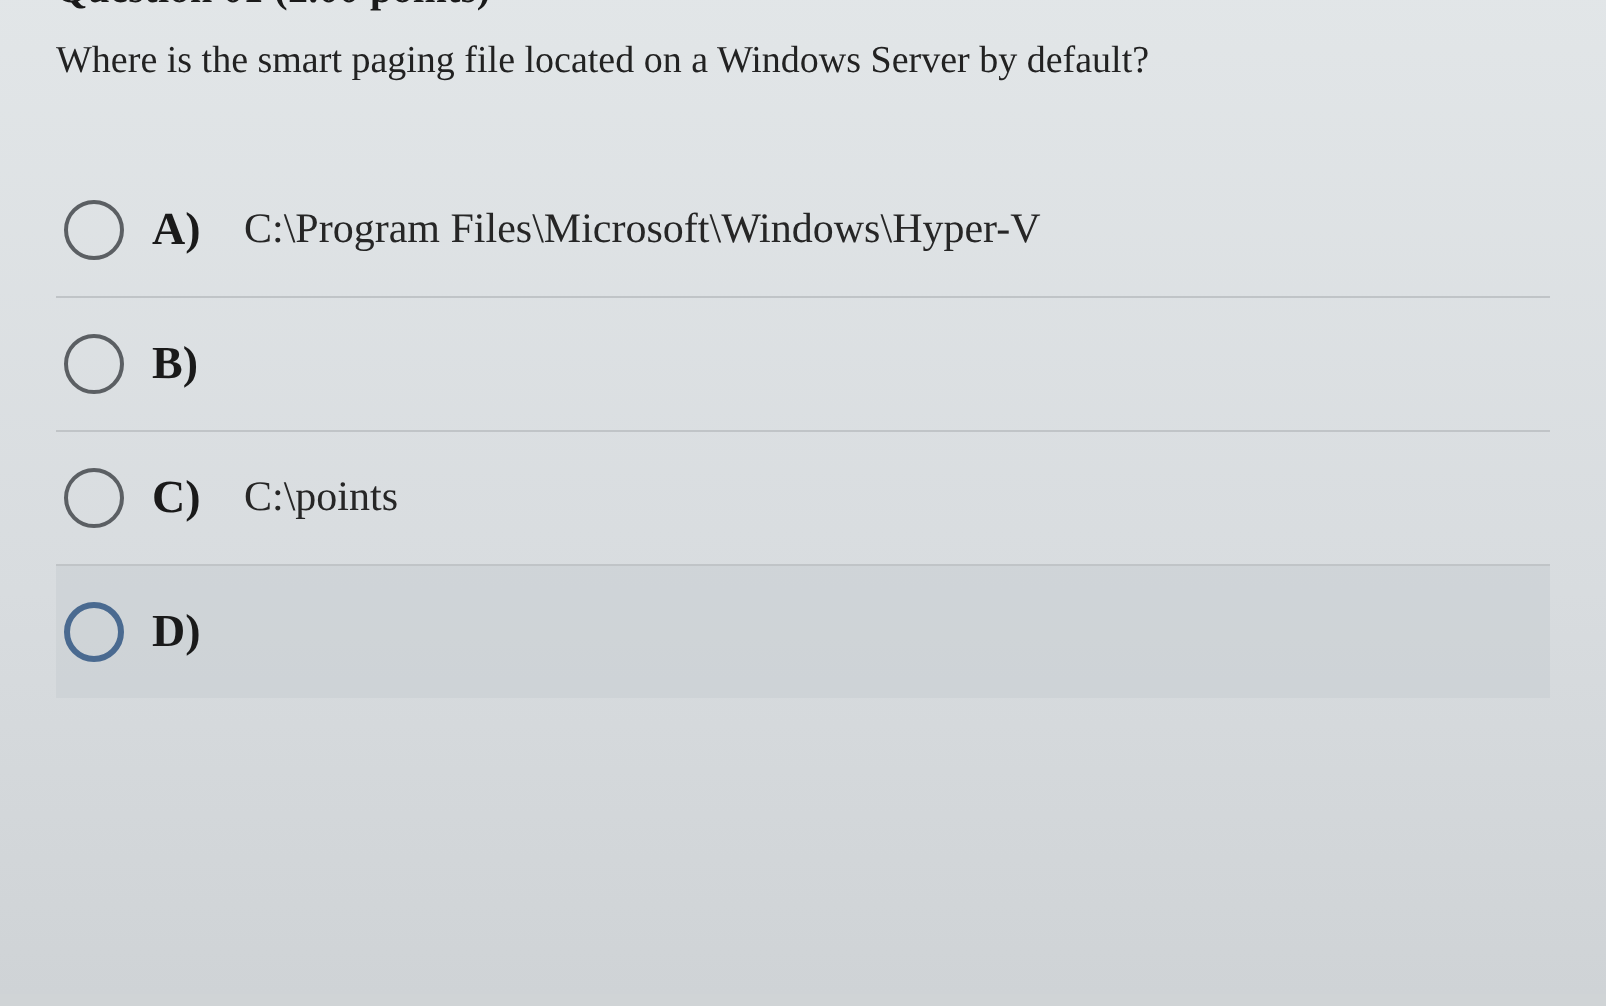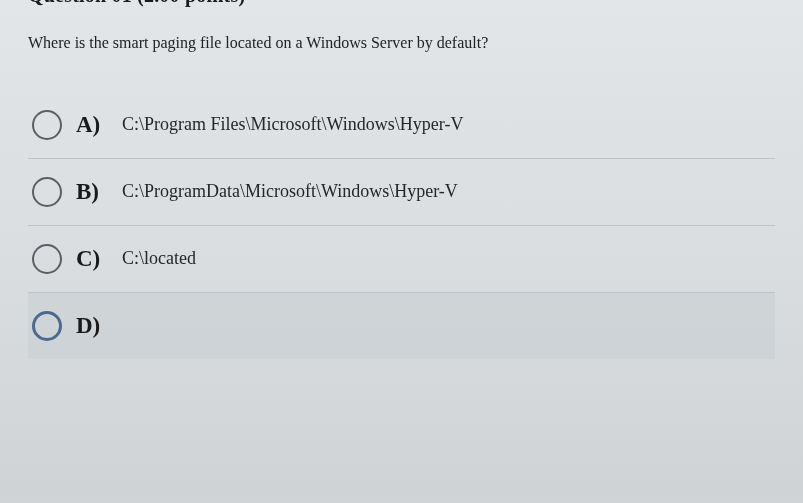--- a/index.html
+++ b/index.html
@@ -22,22 +22,22 @@
     font-size: 20px;
     padding-top: 0;
     margin-top: -6px;
     letter-spacing: 0.2px;
     color: #1a1a1a;
     overflow: hidden;
     height: 14px;
     line-height: 2px;
   }
   .question-text {
-    margin-top: 24px;
-    font-size: 16px;
+    margin-top: 10px;
+    font-size: 19px;
     color: #222;
     line-height: 1.35;
   }
   .options {
     margin-top: 38px;
   }
   .option {
     display: flex;
     align-items: center;
     gap: 14px;
@@ -61,21 +61,21 @@
     border-color: #4a6a90;
     border-width: 3px;
   }
   .opt-label {
     font-weight: bold;
     font-size: 23px;
     min-width: 30px;
     color: #1a1a1a;
   }
   .opt-text {
-    font-size: 18px;
+    font-size: 21px;
     color: #262626;
     margin-left: 2px;
   }
 </style>
 </head>
 <body>
 
 <div class="page">
 
   <div class="header-fragment">Question 01 (2.00 points)</div>
@@ -86,27 +86,26 @@
 
     <div class="option">
       <div class="radio"></div>
       <span class="opt-label">A)</span>
       <span class="opt-text">C:\Program Files\Microsoft\Windows\Hyper-V</span>
     </div>
 
     <div class="option">
       <div class="radio"></div>
       <span class="opt-label">B)</span>
-      <span class="opt-text">C:\ProgramData\Microsoft\Windows\Hyper-V</span>
     </div>
 
     <div class="option">
       <div class="radio"></div>
       <span class="opt-label">C)</span>
-      <span class="opt-text">C:\located</span>
+      <span class="opt-text">C:\points</span>
     </div>
 
     <div class="option">
       <div class="radio"></div>
       <span class="opt-label">D)</span>
     </div>
 
   </div>
 
 </div>

